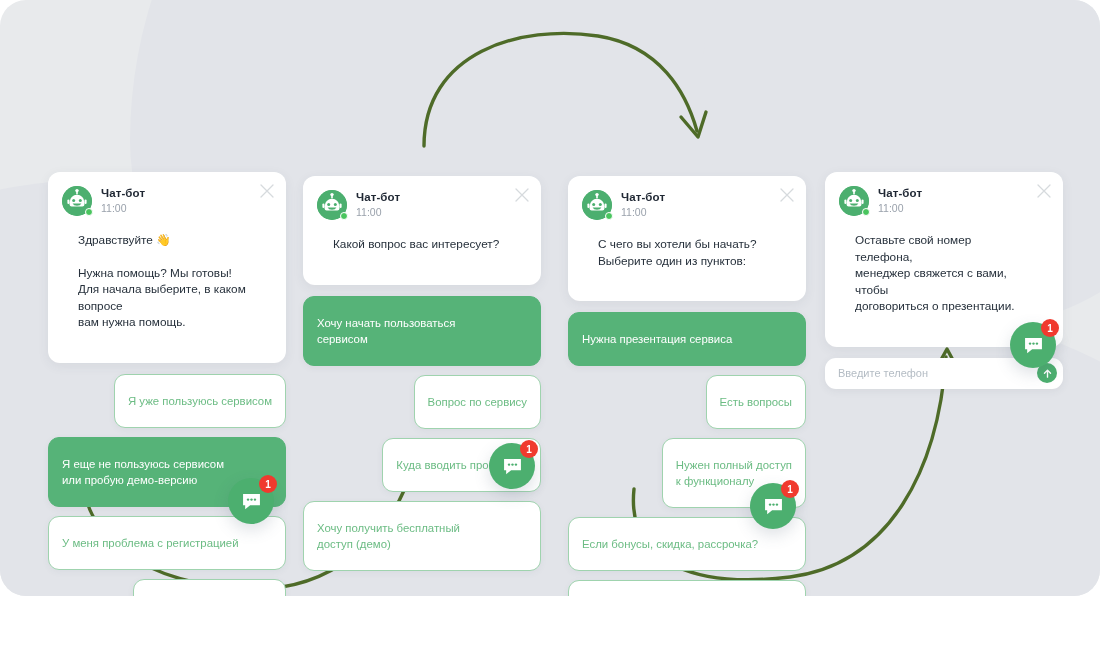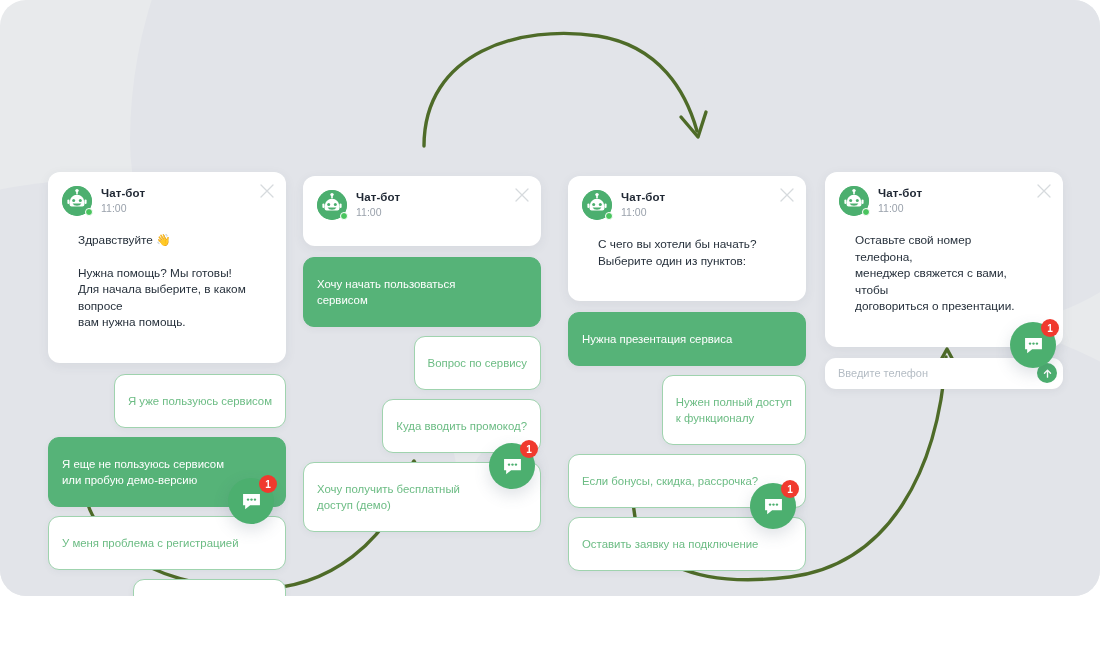--- a/index.html
+++ b/index.html
@@ -222,20 +222,23 @@
           <span class="avatar-dot"></span>
         </div>
         <div class="head-text">
           <div class="bot-name">Чат-бот</div>
           <div class="bot-time">11:00</div>
         </div>
         <svg class="close-x" viewBox="0 0 14 14">
           <path d="M1 1 L13 13 M13 1 L1 13" stroke="#b6bcc3" stroke-width="1.3" stroke-linecap="round"></path>
         </svg>
       </div>
+      <div class="card-body">
+        <p>Какой вопрос вас интересует?</p>
+      </div>
     </div>
     <div class="options">
       <div class="opt solid" style="white-space:pre-line">Хочу начать пользоваться
 сервисом</div>
       <div class="opt light">Вопрос по сервису</div>
       <div class="opt light">Куда вводить промокод?</div>
       <div class="opt light full" style="white-space:pre-line">Хочу получить бесплатный
 доступ (демо)</div>
     </div>
   </div>
@@ -265,20 +268,21 @@
           <path d="M1 1 L13 13 M13 1 L1 13" stroke="#b6bcc3" stroke-width="1.3" stroke-linecap="round"></path>
         </svg>
       </div>
       <div class="card-body">
         <p style="white-space:pre-line">С чего вы хотели бы начать?
 Выберите один из пунктов:</p>
       </div>
     </div>
     <div class="options">
       <div class="opt solid">Нужна презентация сервиса</div>
+      <div class="opt light">Есть вопросы</div>
       <div class="opt light" style="white-space:pre-line">Нужен полный доступ
 к функционалу</div>
       <div class="opt light full">Если бонусы, скидка, рассрочка?</div>
       <div class="opt light full">Оставить заявку на подключение</div>
     </div>
   </div>
 
   <div class="column" id="col-4">
     <div class="card">
       <div class="card-head">

